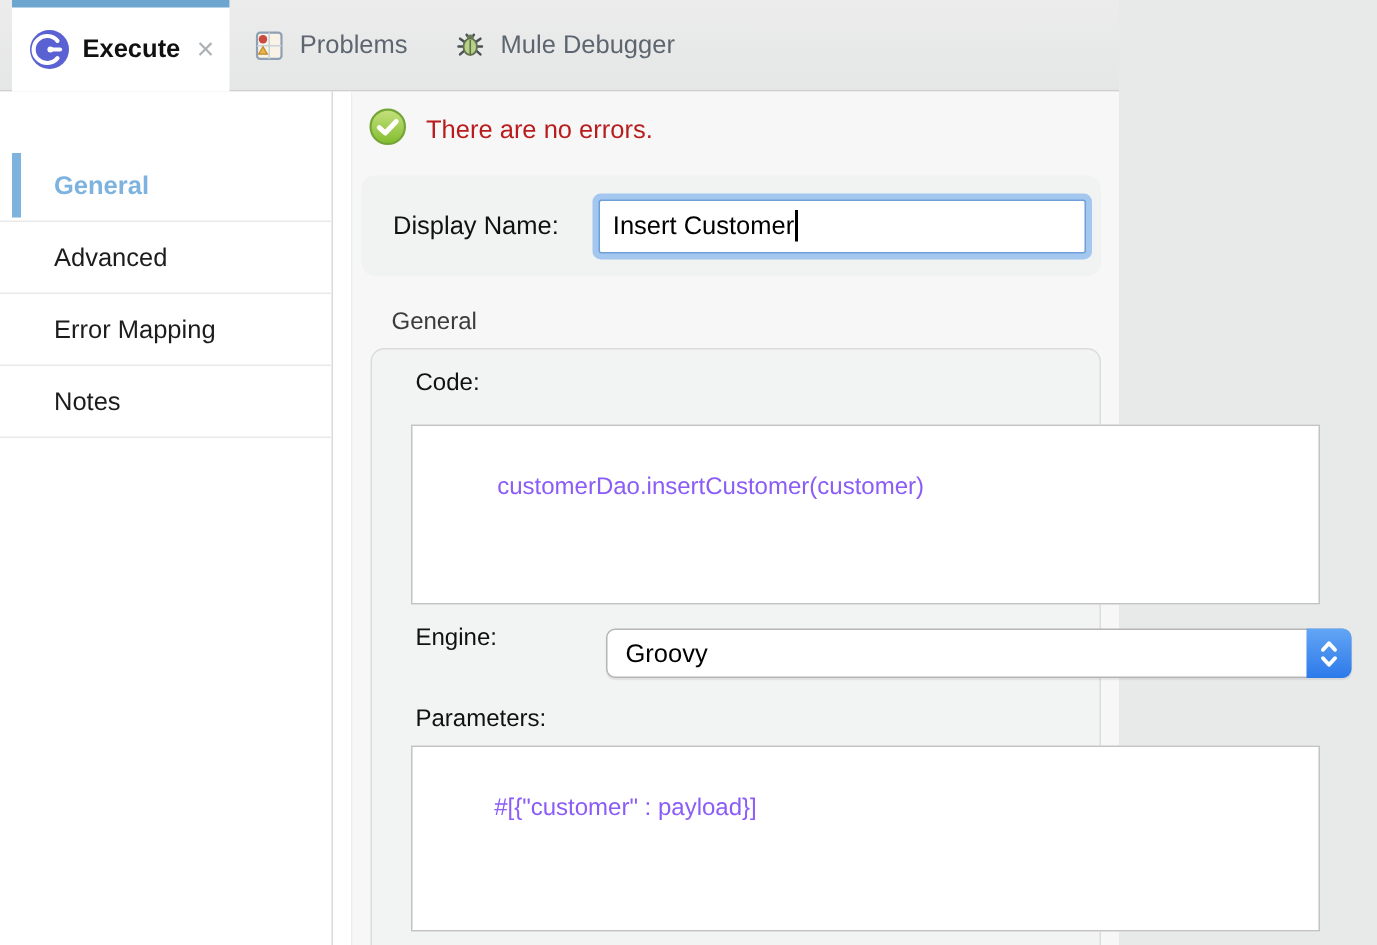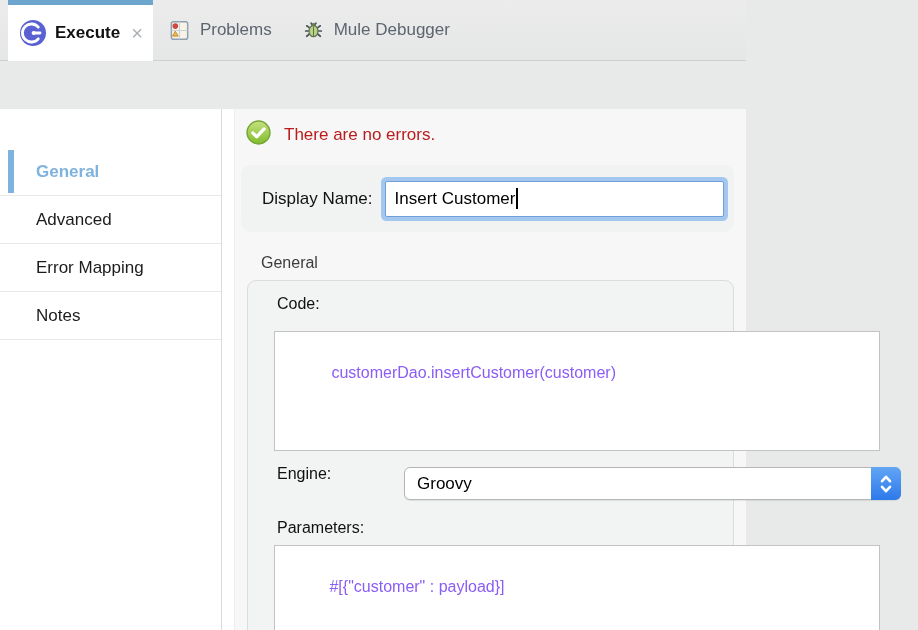--- a/index.html
+++ b/index.html
@@ -1,18 +1,18 @@
 <!DOCTYPE html>
 <html><head>
 <meta charset="utf-8">
 <style>
   * { margin:0; padding:0; box-sizing:border-box; }
   html,body { width:918px; height:630px; }
   body { font-family:"Liberation Sans", sans-serif; background:#e8e9e9; overflow:hidden; }
-  .app { width:746px; height:630px; display:flex; flex-direction:column;gap:48px; }
+  .app { width:746px; height:630px; display:flex; flex-direction:column; }
 
   
   .tabstrip { height:61px; flex:0 0 61px; background:linear-gradient(#ececec,#e5e6e6);
               border-bottom:1px solid #d0d0d0; display:flex; align-items:stretch; }
   .tab { display:flex; align-items:center; gap:9px; padding:0 15px; font-size:17px;
          color:#5d6670; cursor:default; }
   .tab .tab-label { white-space:nowrap; }
   .tab.active { background:#ffffff; border-top:5px solid #6ca6cf; margin-left:8px;
                 margin-bottom:-1px; z-index:2; color:#111; font-weight:bold; padding:0 10px 0 12px; }
   .tab-close { font-size:20px; color:#abb0b5; font-weight:normal; margin-left:2px; line-height:1; }
@@ -34,21 +34,21 @@
   .main { flex:1; position:relative; background:#f7f7f7; }
 
   
   .status { position:absolute; left:11px; top:11px; display:flex; align-items:center; gap:13px; }
   .status-text { font-size:17px; color:#b91c1c; }
 
   
   .dn-box { position:absolute; left:6px; right:12px; top:56px; height:67px; background:#f1f2f2;
             border-radius:9px; display:flex; align-items:center; padding:0 10px 0 21px; }
   .dn-label { font-size:17px; color:#111; white-space:nowrap; }
-  .dn-input { flex:1; margin-left:12px; height:36px; background:#ffffff;
+  .dn-input { flex:1; margin-left:26px; height:36px; background:#ffffff;
               border:1px solid #6f9fd8; border-radius:2px;
               box-shadow:0 0 0 4px #a3c7ee; display:flex; align-items:center;
               padding:0 9px; font-size:17px; color:#000; }
   .caret { width:2px; height:21px; background:#000; margin-left:1px; }
 
   
   .section-title { position:absolute; left:26px; top:145px; font-size:16px; color:#3c3c3c; }
   .groupbox { position:absolute; left:12px; right:12px; top:171px; bottom:-12px;
               background:#f2f3f3; border:1px solid #dcdcdc; border-radius:9px; }
   .fld-label { position:absolute; left:29px; font-size:16px; color:#111; }

